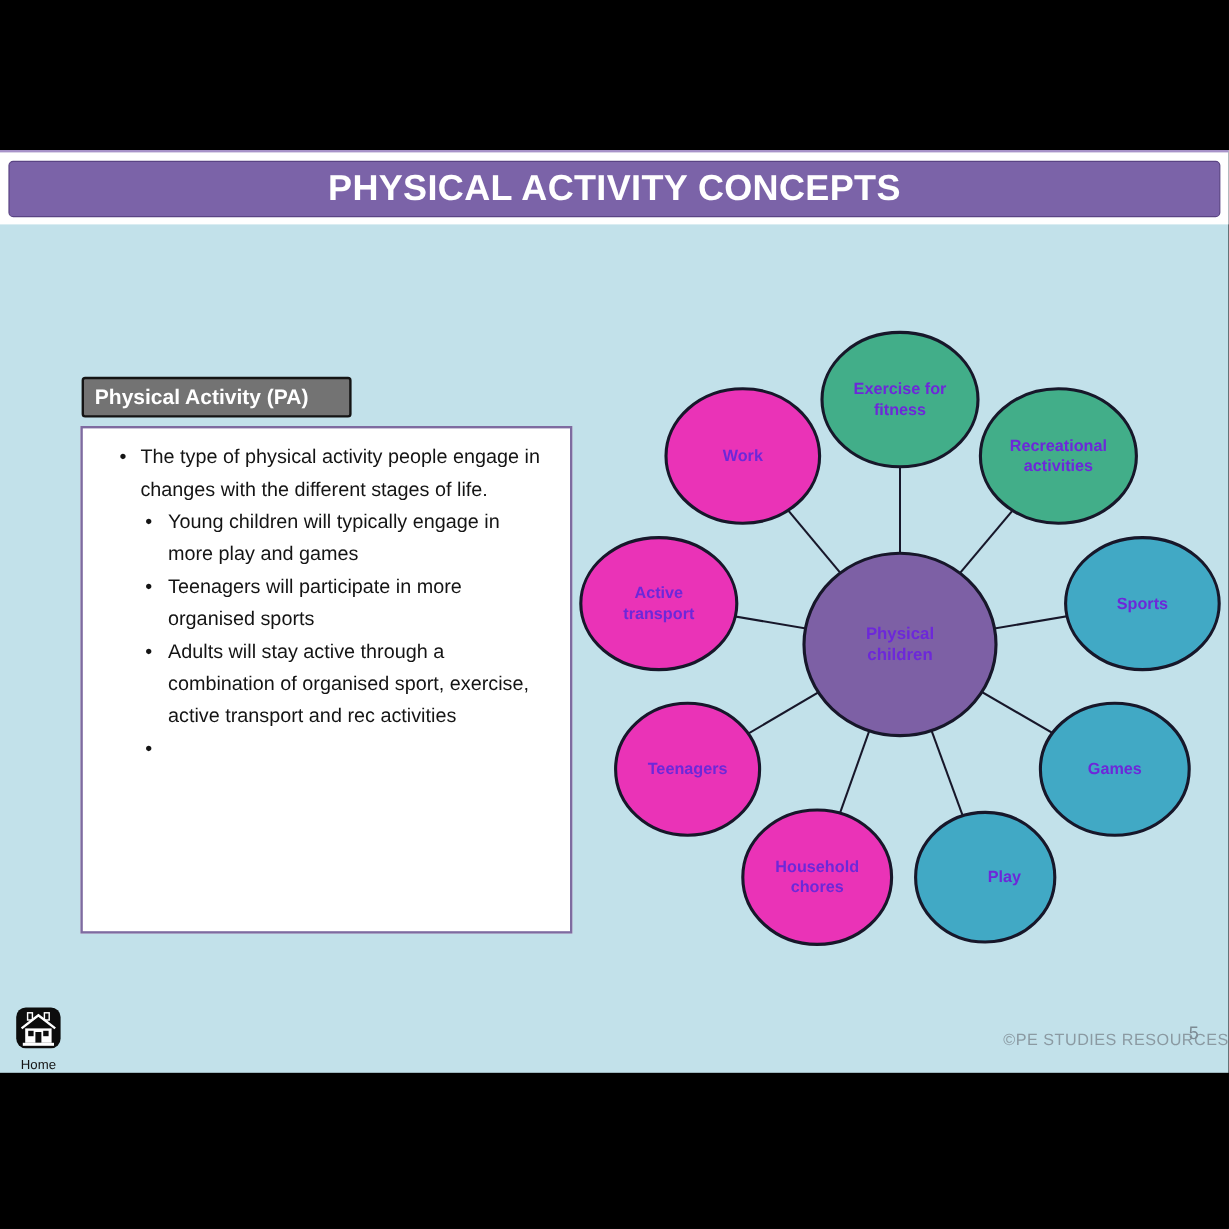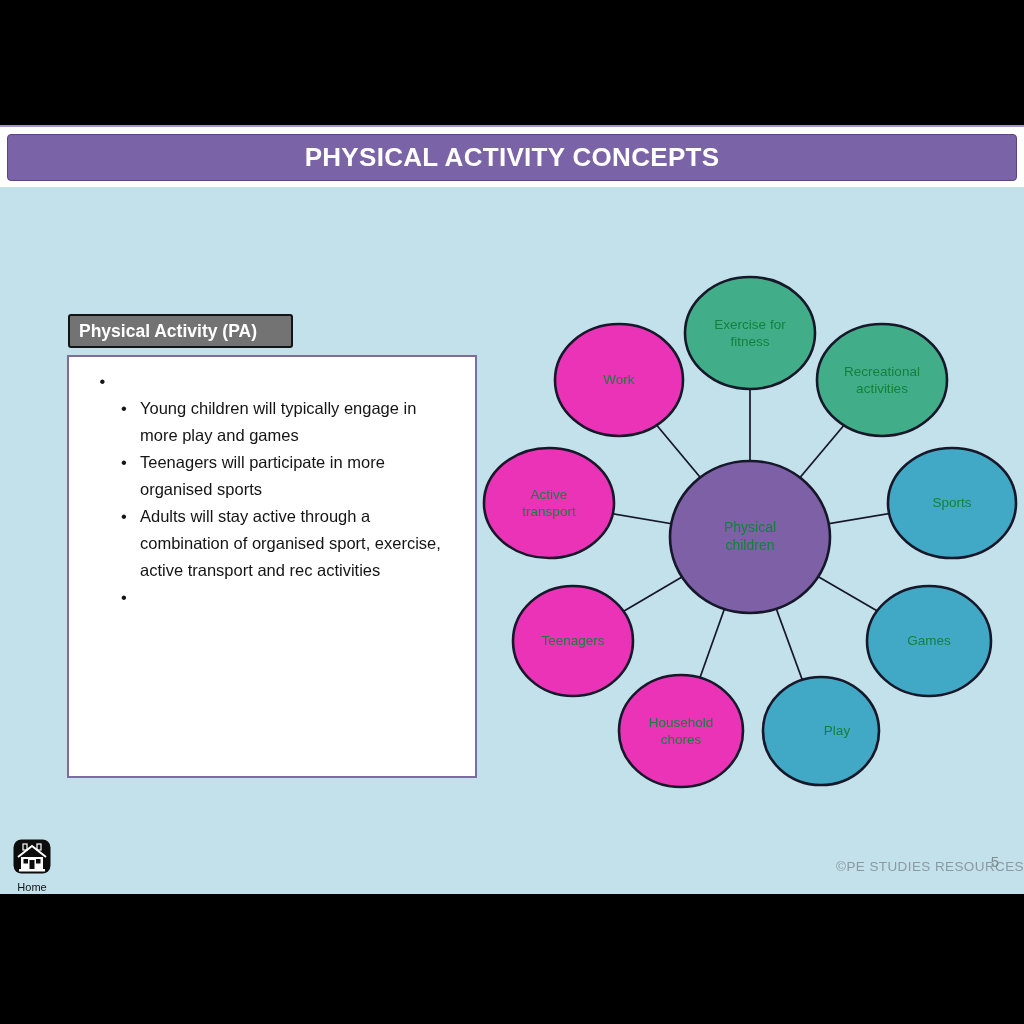--- a/index.html
+++ b/index.html
@@ -5,42 +5,42 @@
   html,body{margin:0;padding:0;background:#000;}
   .page{position:relative;width:1024px;height:1024px;background:#000;overflow:hidden;
         font-family:"Liberation Sans",sans-serif;}
   .slide{position:absolute;top:125px;left:0;width:1024px;height:769px;background:#c2e1ea;}
 
   
   .title-bar{position:absolute;top:0;left:0;width:1024px;height:62px;background:#fff;
              border-top:2px solid #a893c9;box-sizing:border-box;}
   .title-bar-inner{position:absolute;top:7px;bottom:6px;left:7px;right:7px;background:#7b63a8;
              border:1.5px solid #5a4484;border-radius:4px;display:flex;align-items:center;justify-content:center;}
-  .title-text{color:#fff;font-size:26px;font-weight:bold;letter-spacing:.3px;}
+  .title-text{color:#fff;font-size:30px;font-weight:bold;letter-spacing:.3px;}
 
   
   .label-box{position:absolute;left:68px;top:189px;width:225px;height:34px;background:#737373;
              border:2px solid #141414;border-radius:3px;display:flex;align-items:center;
              padding-left:9px;box-sizing:border-box;}
   .label-box span{color:#fff;font-size:17.5px;font-weight:bold;}
 
   
   .content-box{position:absolute;left:67px;top:230px;width:410px;height:423px;background:#fff;
              border:2px solid #7e6ba0;box-sizing:border-box;padding-top:11px;}
   .bullet{display:flex;font-size:16.5px;line-height:27px;color:#141414;}
   .bullet .dot{flex:none;text-align:center;}
   .bullet.lvl1{padding-left:19px;padding-right:18px;}
   .bullet.lvl1 .dot{width:29px;}
   .bullet.lvl2{padding-left:39px;padding-right:34px;}
   .bullet.lvl2 .dot{width:32px;}
 
   
   .diagram-layer{position:absolute;inset:0;}
   .diagram-svg{position:absolute;left:0;top:0;}
-  .bubble-label{position:absolute;transform:translate(-50%,-50%);color:#15803d;font-weight:normal;
+  .bubble-label{position:absolute;transform:translate(-50%,-50%);color:#6d28d9;font-weight:bold;
              font-size:13.5px;line-height:1.28;text-align:center;white-space:nowrap;}
   .bubble-label.center{font-size:14px;}
 
   
   .home-button{position:absolute;left:11px;top:714px;width:42px;text-align:center;cursor:pointer;}
   .home-label{font-size:11px;color:#141414;line-height:12px;}
   .copyright{position:absolute;left:0;width:1024px;top:734px;text-align:right;
              color:#8b9aa2;font-size:13.5px;letter-spacing:.4px;}
   .page-number{position:absolute;right:25px;top:728px;color:#7d8b94;font-size:15px;}
 </style>
@@ -57,20 +57,21 @@
     </div>
 
     <div class="label-box">
       <span>Physical Activity (PA)</span>
     </div>
 
     <div class="content-box">
       <div id="bullet-list">
           <div class="bullet lvl1">
             <span class="dot">•</span>
+            <span class="txt">The type of physical activity people engage in changes with the different stages of life.</span>
           </div>
           <div class="bullet lvl2">
             <span class="dot">•</span>
             <span class="txt">Young children will typically engage in more play and games</span>
           </div>
           <div class="bullet lvl2">
             <span class="dot">•</span>
             <span class="txt">Teenagers will participate in more organised sports</span>
           </div>
           <div class="bullet lvl2">

